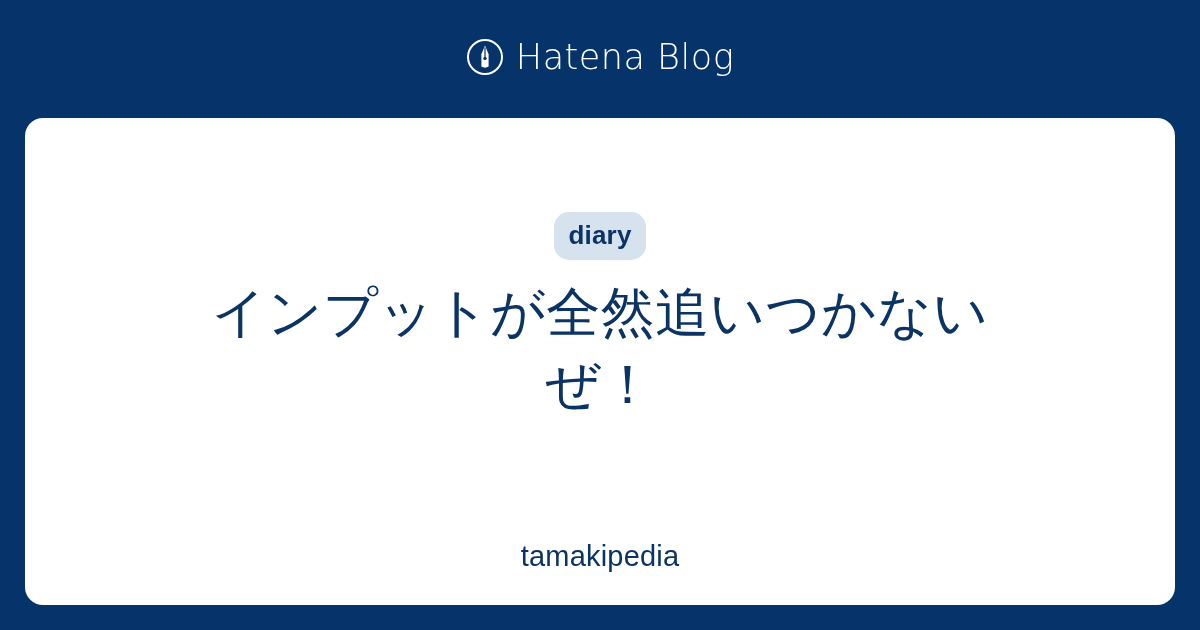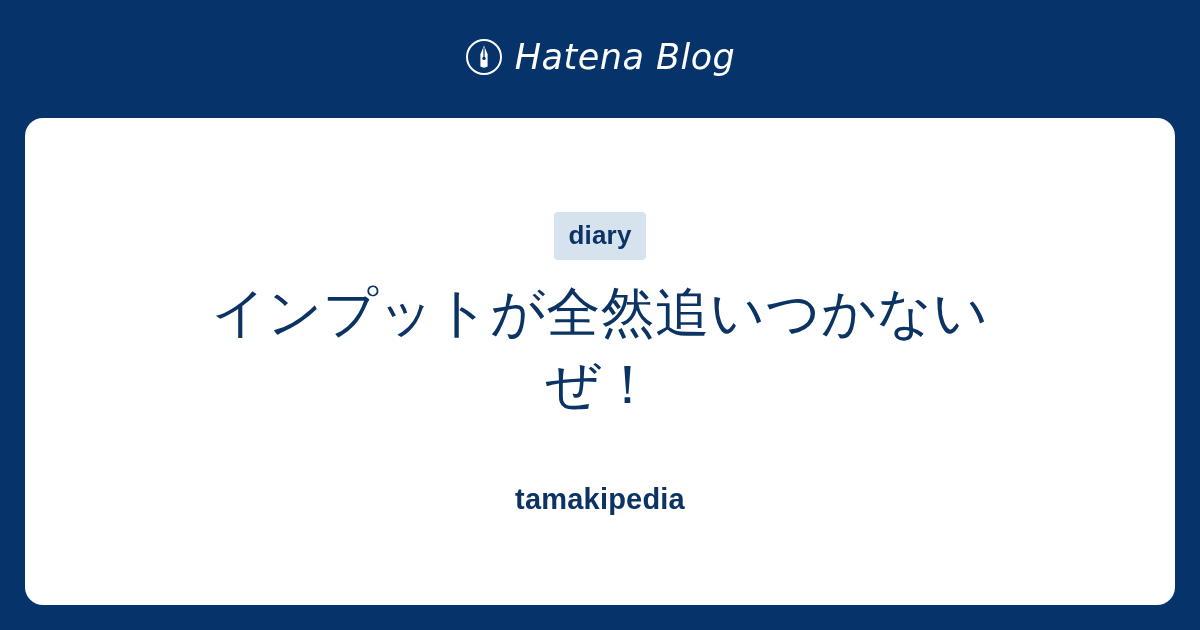--- a/index.html
+++ b/index.html
@@ -23,21 +23,20 @@
     display: flex;
     align-items: center;
     justify-content: center;
   }
 
   .logo {
     display: flex;
     align-items: center;
     gap: 12px;
     transform: translateY(-2px);
-    font-style: italic;
   }
 
   .logo-mark {
     width: 38px;
     height: 38px;
     flex: 0 0 38px;
     display: block;
   }
 
   .logo-text {
@@ -74,41 +73,41 @@
   }
 
   .category-badge {
     margin-top: 94px;
     background: #d6e2ee;
     color: #0b3363;
     font-size: 26px;
     font-weight: bold;
     line-height: 1;
     padding: 10px 14px 12px;
-    border-radius: 4px;
+    border-radius: 15px;
     letter-spacing: 0.2px;
   }
 
   .entry-title {
     margin-top: 17px;
     color: #0b3363;
     font-size: 54px;
     font-weight: normal;
     line-height: 1.33;
     text-align: center;
     max-width: 800px;
     letter-spacing: 0.5px;
   }
 
   .blog-name {
     margin-top: auto;
-    margin-bottom: 91px;
+    margin-bottom: 34px;
     color: #0b3363;
     font-size: 29px;
-    font-weight: bold;
+    font-weight: normal;
     line-height: 1;
     letter-spacing: 0.2px;
   }
 </style>
 </head>
 <body>
 
 <div class="header">
   <div class="logo">
     <svg class="logo-mark" viewBox="0 0 38 38" aria-hidden="true">

